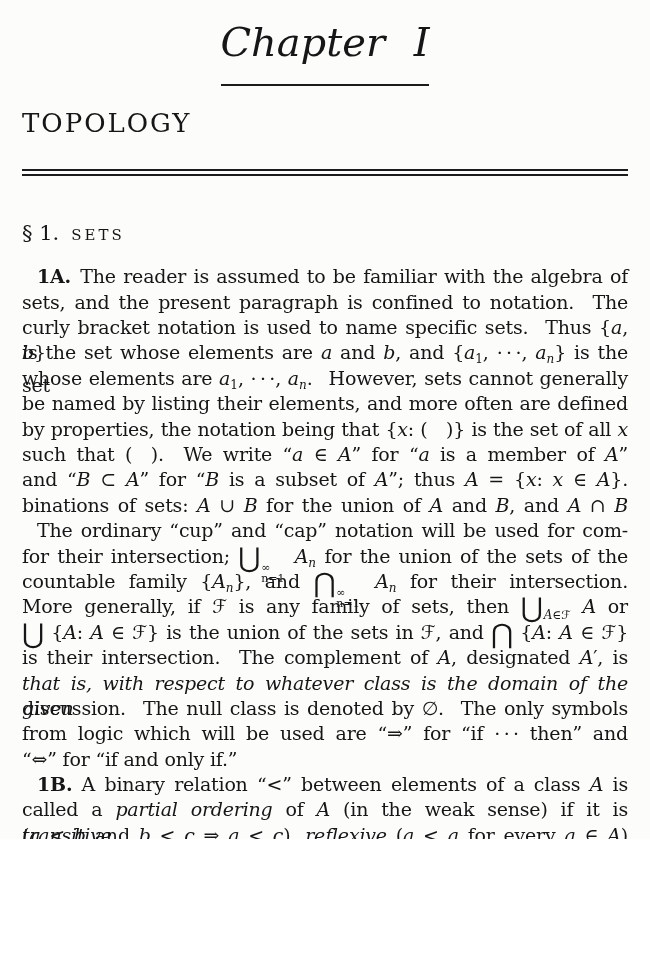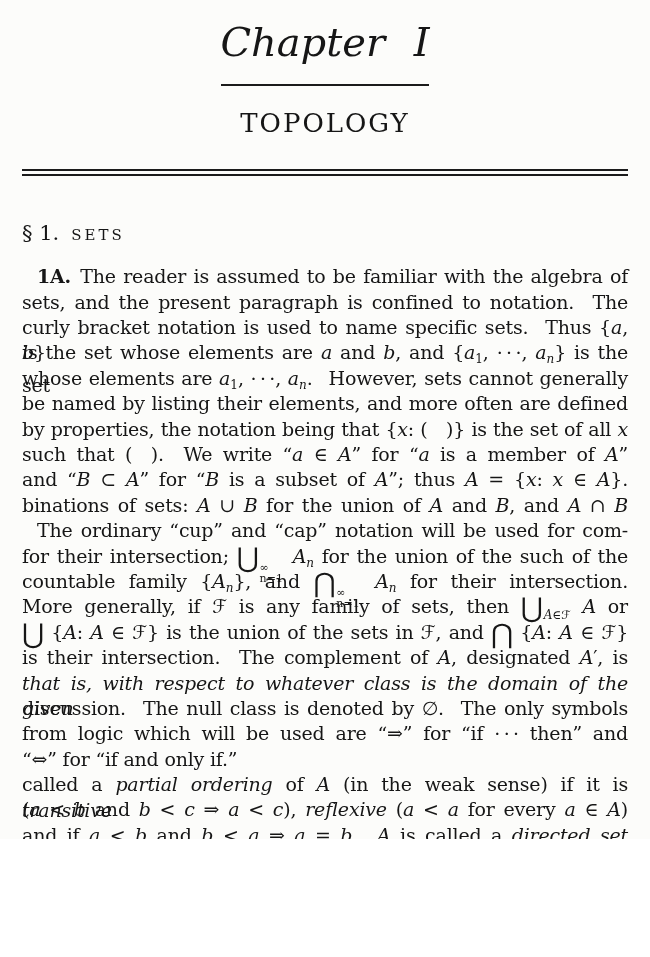--- a/index.html
+++ b/index.html
@@ -16,21 +16,20 @@
   .chapter-title {
     text-align:center;
     font-style:italic;
     font-size:40px;
     word-spacing:16px;
     margin-top:4px;
     line-height:1.2;
   }
   .rule1 { width:208px; margin:18px auto 0 auto; border-top:2px solid #1b1b1b; }
   .book-title {
-    text-align:center;
     font-size:26px;
     letter-spacing:2px;
     margin-top:22px;
     line-height:1.2;
   }
   .rule2 { margin-top:30px; height:3px; border-top:2px solid #1b1b1b; border-bottom:2px solid #1b1b1b; }
   .section-heading { text-align:left; margin-top:46px; font-size:21px; line-height:1.1; }
   .section-heading .sc { font-size:15px; letter-spacing:3px; margin-left:12px; font-weight:500; }
   .body-text { margin-top:19px; }
   .line {
@@ -77,30 +76,31 @@
       <div class="line"><span>whose elements are </span><span class="s-i">a</span><span class="s-sub">1</span><span>, · · ·, </span><span class="s-i">a</span><span class="s-subi">n</span><span>.  However, sets cannot generally</span></div>
       <div class="line"><span>be named by listing their elements, and more often are defined</span></div>
       <div class="line"><span>by properties, the notation being that {</span><span class="s-i">x</span><span>: (  )} is the set of all </span><span class="s-i">x</span></div>
       <div class="line"><span>such that (  ).  We write “</span><span class="s-i">a</span><span> ∈ </span><span class="s-i">A</span><span>” for “</span><span class="s-i">a</span><span> is a member of </span><span class="s-i">A</span><span>”</span></div>
       <div class="line"><span>and “</span><span class="s-i">B</span><span> ⊂ </span><span class="s-i">A</span><span>” for “</span><span class="s-i">B</span><span> is a subset of </span><span class="s-i">A</span><span>”; thus </span><span class="s-i">A</span><span> = {</span><span class="s-i">x</span><span>: </span><span class="s-i">x</span><span> ∈ </span><span class="s-i">A</span><span>}.</span></div>
       <div class="line"><span>binations of sets: </span><span class="s-i">A</span><span> ∪ </span><span class="s-i">B</span><span> for the union of </span><span class="s-i">A</span><span> and </span><span class="s-i">B</span><span>, and </span><span class="s-i">A</span><span> ∩ </span><span class="s-i">B</span></div>
       <div class="line first"><span>The ordinary “cup” and “cap” notation will be used for com-</span></div>
       <div class="line"><span>for their intersection; </span><span class="s-big">⋃</span><span class="stk">
           <span>∞</span>
           <span>n=1</span>
-        </span><span> </span><span class="s-i">A</span><span class="s-subi">n</span><span> for the union of the such of the</span></div>
+        </span><span> </span><span class="s-i">A</span><span class="s-subi">n</span><span> for the union of the sets of the</span></div>
       <div class="line"><span>countable family {</span><span class="s-i">A</span><span class="s-subi">n</span><span>}, and </span><span class="s-big">⋂</span><span class="stk">
           <span>∞</span>
           <span>n=1</span>
         </span><span> </span><span class="s-i">A</span><span class="s-subi">n</span><span> for their intersection.</span></div>
       <div class="line"><span>More generally, if </span><span class="s-f">ℱ</span><span> is any family of sets, then </span><span class="s-big">⋃</span><span class="lowsub">A∈ℱ</span><span> </span><span class="s-i">A</span><span> or</span></div>
       <div class="line"><span class="s-big">⋃</span><span> {</span><span class="s-i">A</span><span>: </span><span class="s-i">A</span><span> ∈ </span><span class="s-f">ℱ</span><span>} is the union of the sets in </span><span class="s-f">ℱ</span><span>, and </span><span class="s-big">⋂</span><span> {</span><span class="s-i">A</span><span>: </span><span class="s-i">A</span><span> ∈ </span><span class="s-f">ℱ</span><span>}</span></div>
       <div class="line"><span>is their intersection.  The complement of </span><span class="s-i">A</span><span>, designated </span><span class="s-i">A</span><span>′</span><span>, is</span></div>
       <div class="line"><span class="s-i">that is, with respect to whatever class is the domain of the given</span></div>
       <div class="line"><span>discussion.  The null class is denoted by ∅.  The only symbols</span></div>
       <div class="line"><span>from logic which will be used are “⇒” for “if · · · then” and</span></div>
       <div class="line last"><span>“⇔” for “if and only if.”</span></div>
+      <div class="line first"><span class="s-b">1B.</span><span> A binary relation “&lt;” between elements of a class </span><span class="s-i">A</span><span> is</span></div>
       <div class="line"><span>called a </span><span class="s-i">partial ordering</span><span> of </span><span class="s-i">A</span><span> (in the weak sense) if it is </span><span class="s-i">transitive</span></div>
       <div class="line"><span>(</span><span class="s-i">a</span><span> &lt; </span><span class="s-i">b</span><span> and </span><span class="s-i">b</span><span> &lt; </span><span class="s-i">c</span><span> ⇒ </span><span class="s-i">a</span><span> &lt; </span><span class="s-i">c</span><span>), </span><span class="s-i">reflexive</span><span> (</span><span class="s-i">a</span><span> &lt; </span><span class="s-i">a</span><span> for every </span><span class="s-i">a</span><span> ∈ </span><span class="s-i">A</span><span>)</span></div>
       <div class="line"><span>and if </span><span class="s-i">a</span><span> &lt; </span><span class="s-i">b</span><span> and </span><span class="s-i">b</span><span> &lt; </span><span class="s-i">a</span><span> ⇒ </span><span class="s-i">a</span><span> = </span><span class="s-i">b</span><span>.  </span><span class="s-i">A</span><span> is called a </span><span class="s-i">directed set</span></div>
     </div>
   <div class="page-number">1</div>
 </div>
 
 </body></html>

